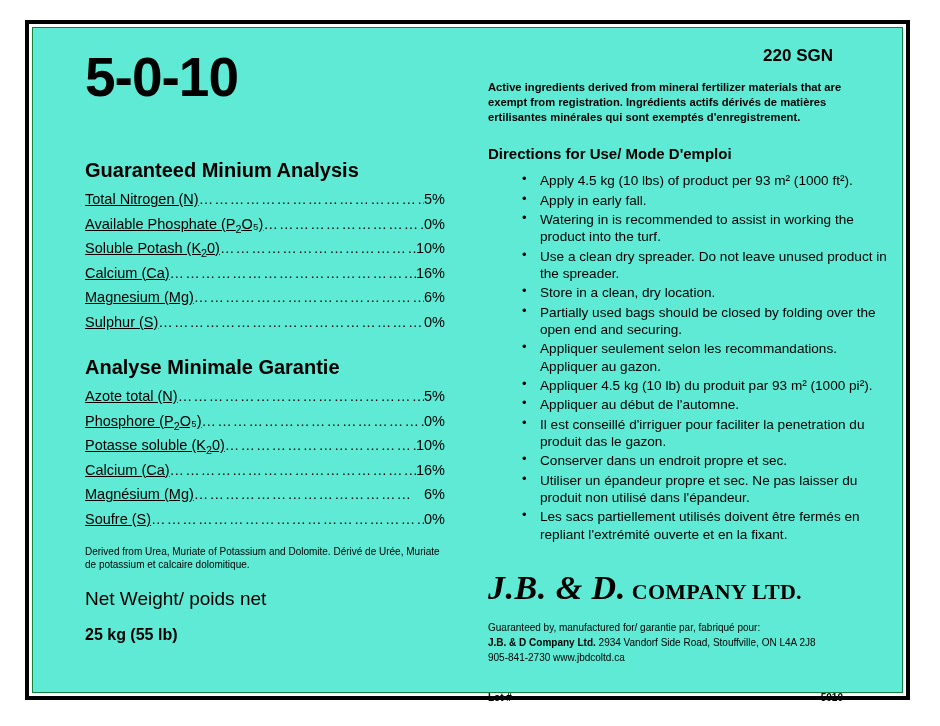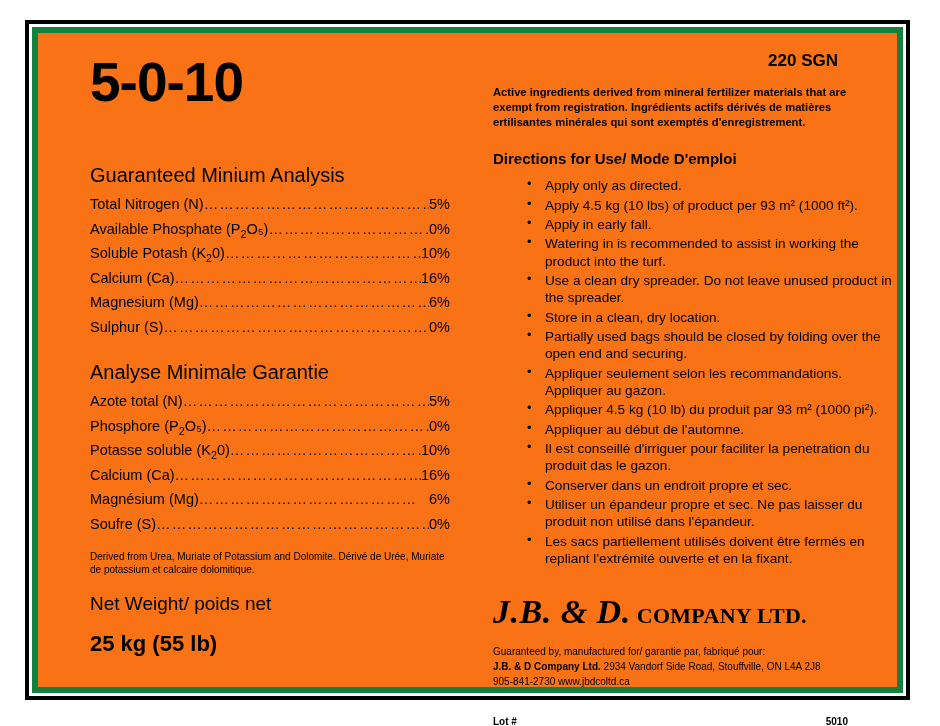--- a/index.html
+++ b/index.html
@@ -24,22 +24,22 @@
     box-sizing: border-box;
     border: 4px solid #000000;
     background: #ffffff;
   }
   #label-inner {
     position: absolute;
     left: 3px;
     top: 3px;
     right: 3px;
     bottom: 3px;
-    border: 6px solid #15803d;
-    background: #f97316;
+    border: 1px solid #15803d;
+    background: #5eead4;
   }
 
   .col-left {
     position: absolute;
     left: 52px;
     top: 10px;
     width: 385px;
   }
   .col-right {
     position: absolute;
@@ -52,41 +52,41 @@
   .npk {
     font-size: 55px;
     font-weight: bold;
     letter-spacing: -1px;
     line-height: 1.0;
     margin: 12px 0 0 0;
     font-family: "Liberation Sans", sans-serif;
   }
   .analysis-heading {
     font-size: 20px;
-    font-weight: normal;
+    font-weight: bold;
     margin: 0;
   }
   .heading-en { padding-top: 54px; }
   .heading-fr { padding-top: 27px; }
 
   .analysis-list {
     margin: 0;
     padding: 0;
     list-style: none;
   }
   .analysis-list li {
     font-size: 14.5px;
     line-height: 1.0;
     padding: 10px 0 0 0;
     display: flex;
     align-items: baseline;
     white-space: nowrap;
     width: 360px;
   }
-  .an-name { flex: 0 0 auto; }
+  .an-name { flex: 0 0 auto; text-decoration: underline; }
   .an-dots {
     flex: 1 1 auto;
     overflow: hidden;
     white-space: nowrap;
     letter-spacing: 1.1px;
     padding: 0 0px;
   }
   .an-val { flex: 0 0 auto; }
   sub { font-size: 0.74em; line-height: 0; }
 
@@ -95,21 +95,21 @@
     line-height: 1.30;
     margin: 19px 0 0 0;
     width: 360px;
   }
   .netweight-label {
     font-size: 19px;
     font-weight: normal;
     margin: 17px 0 0 0;
   }
   .netweight-value {
-    font-size: 22px;
+    font-size: 16px;
     font-weight: bold;
     margin: 16px 0 0 0;
   }
 
   
   .sgn {
     font-size: 17px;
     font-weight: bold;
     text-align: right;
     margin: 8px 0 0 0;
@@ -271,21 +271,20 @@
 
     <div class="col-right">
 
       <div class="sgn">220 SGN</div>
 
       <div class="active-ing">Active ingredients derived from mineral fertilizer materials that are exempt from registration. Ingrédients actifs dérivés de matières ertilisantes minérales qui sont exemptés d'enregistrement.</div>
 
       <div class="directions-heading">Directions for Use/ Mode D'emploi</div>
 
       <ul class="directions-list" id="directions-list">
-          <li>Apply only as directed.</li>
           <li>Apply 4.5 kg (10 lbs) of product per 93 m² (1000 ft²).</li>
           <li>Apply in early fall.</li>
           <li>Watering in is recommended to assist in working the product into the turf.</li>
           <li>Use a clean dry spreader.  Do not leave unused product in the spreader.</li>
           <li>Store in a clean, dry location.</li>
           <li>Partially used bags should be closed by folding over the open end and securing.</li>
           <li>Appliquer seulement selon les recommandations. Appliquer au gazon.</li>
           <li>Appliquer 4.5 kg (10 lb) du produit par 93 m² (1000 pi²).</li>
           <li>Appliquer au début de l'automne.</li>
           <li>Il est conseillé d'irriguer pour faciliter la penetration du produit das le gazon.</li>

